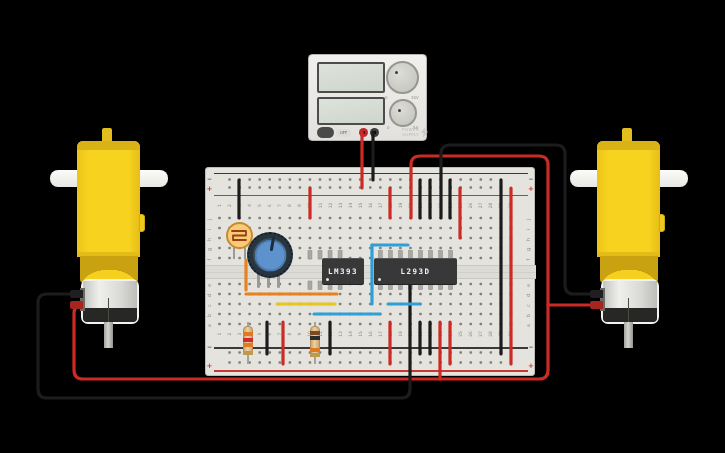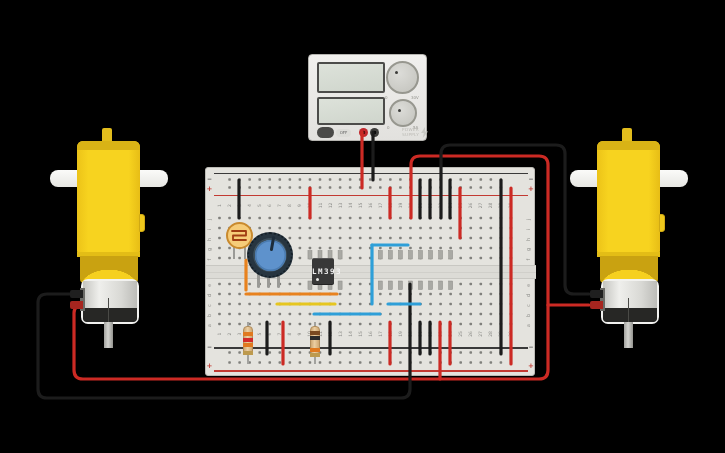--- a/index.html
+++ b/index.html
@@ -43,21 +43,21 @@
               text-align:right;letter-spacing:.3px;}
   .ps-bolt{left:112px;top:72px;}
 
   
   .ic{top:258px;height:26px;background:#383838;border-radius:2px;border-top:1px solid #555;
       box-shadow:0 1px 0 #222;}
   .ic-label{width:100%;text-align:center;top:8px;color:#f2f2f2;
             font-family:"DejaVu Sans Mono",monospace;font-size:7.5px;font-weight:bold;
             letter-spacing:1.5px;}
   .ic-dot{width:3px;height:3px;border-radius:50%;background:#e8e8e6;left:4px;bottom:3px;}
-  #ic-lm393{left:312px;width:22px;}
+  #ic-lm393{left:322px;width:42px;}
   #ic-l293d{left:374px;width:83px;}
 
   
   .ldr{left:226px;top:222px;width:28px;height:40px;}
   .ldr-leg{width:2px;height:13px;background:#9a9a96;top:24px;}
   .ldr-body{left:0;top:0;width:27px;height:27px;border-radius:50%;background:#f6cc79;
             border:2px solid #c98a2e;}
 
   
   .pot{left:247px;top:232px;width:46px;height:62px;}
@@ -727,20 +727,24 @@
     <div class="pot-leg" style="left:30px"></div>
     <div class="pot-ring"></div>
     <div class="pot-face"></div>
     <div class="pot-pointer"></div>
   </div>
 
   <div class="ic" id="ic-lm393">
     <div class="ic-label">LM393</div>
     <div class="ic-dot"></div>
   </div>
+  <div class="ic" id="ic-l293d">
+    <div class="ic-label">L293D</div>
+    <div class="ic-dot"></div>
+  </div>
 
   <div id="resistor1" style="left:0;top:0">
     <div class="res-lead" style="left:247px"></div>
     <div class="res-body" style="left:243px"></div>
   <div class="res-band" style="left: 243px; top: 332px; width: 10px; background: rgb(224, 121, 31);"></div>
       <div class="res-band" style="left: 243px; top: 337.5px; width: 10px; background: rgb(212, 42, 42);"></div>
       <div class="res-band" style="left: 243px; top: 343px; width: 10px; background: rgb(224, 121, 31);"></div>
       <div class="res-band" style="left: 243px; top: 350.5px; width: 10px; background: rgb(189, 154, 78);"></div>
     </div>
   <div id="resistor2" style="left:0;top:0">

